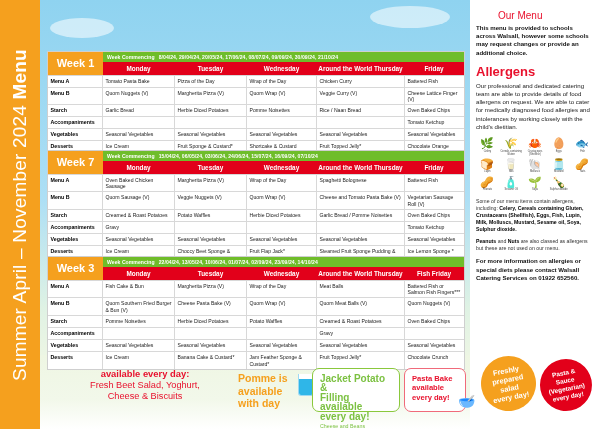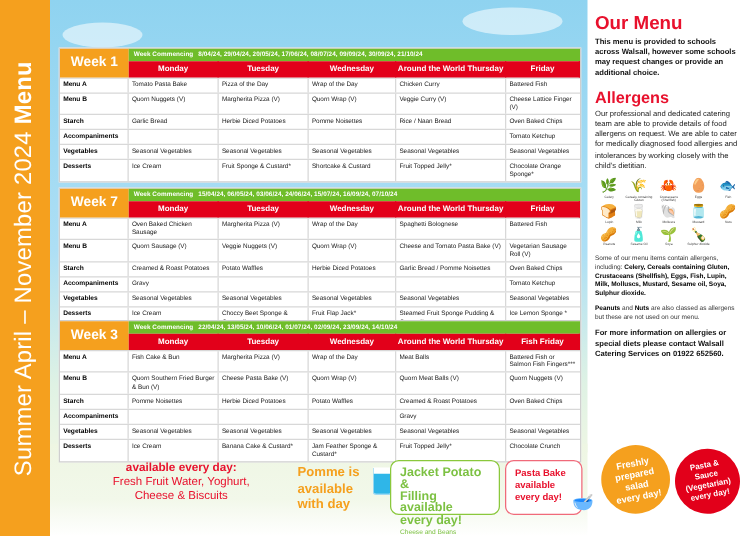--- a/index.html
+++ b/index.html
@@ -65,21 +65,21 @@
   }
 
   
   .week {
     position: absolute;
     left: 47px;
     width: 418px;
     background: #ffffff;
     border: 1px solid #cfcfcf;
   }
-  #week1 { top: 38px; }
+  #week1 { top: 51px; }
   #week2 { top: 150px; }
   #week3 { top: 256px; }
 
   .wk-top { display: flex; width: 100%; }
   .wk-badge {
     width: 55px;
     background: #f5a01e;
     color: #ffffff;
     font-size: 11px;
     font-weight: 700;
@@ -136,23 +136,24 @@
     color: #000000;
   }
 
   
   #rightcol {
     position: absolute; left: 476px; top: 10px;
     width: 118px;
   }
   #ourmenu-title {
     color: #e8112d;
-    font-size: 15px;
-    font-weight: 700;
+    font-size: 10px;
+    font-weight: 400;
     margin-bottom: 3px;
+    margin-left: 22px;
   }
   .para-bold {
     font-size: 6.1px;
     line-height: 8.2px;
     font-weight: 700;
     color: #111111;
     margin-bottom: 7px;
   }
   #allergens-title {
     color: #e8112d;
@@ -592,21 +593,21 @@
       <span>Some of our menu items contain allergens, including: </span><b>Celery, Cereals containing Gluten, Crustaceans (Shellfish), Eggs, Fish, Lupin, Milk, Molluscs, Mustard, Sesame oil, Soya, Sulphur dioxide.</b>
     </div>
     <div class="para-small">
       <b>Peanuts</b><span> and </span><b>Nuts</b><span> are also classed as allergens but these are not used on our menu.</span>
     </div>
     <div class="para-bold">For more information on allergies or special diets please contact Walsall Catering Services on 01922 652560.</div>
   </div>
 
   <div id="alt-desserts">
     <div class="hd">available every day:</div>
-    <div class="bd">Fresh Fruit Water, Yoghurt,</div>
+    <div class="bd">Fresh Beet Salad, Yoghurt,</div>
     <div class="bd">Cheese &amp; Biscuits</div>
   </div>
 
   <div id="water">
     <div>Pomme is</div>
     <div>available</div>
     <div>with day</div>
   </div>
   <div id="water-glass">
     <div class="glass-body"></div>

